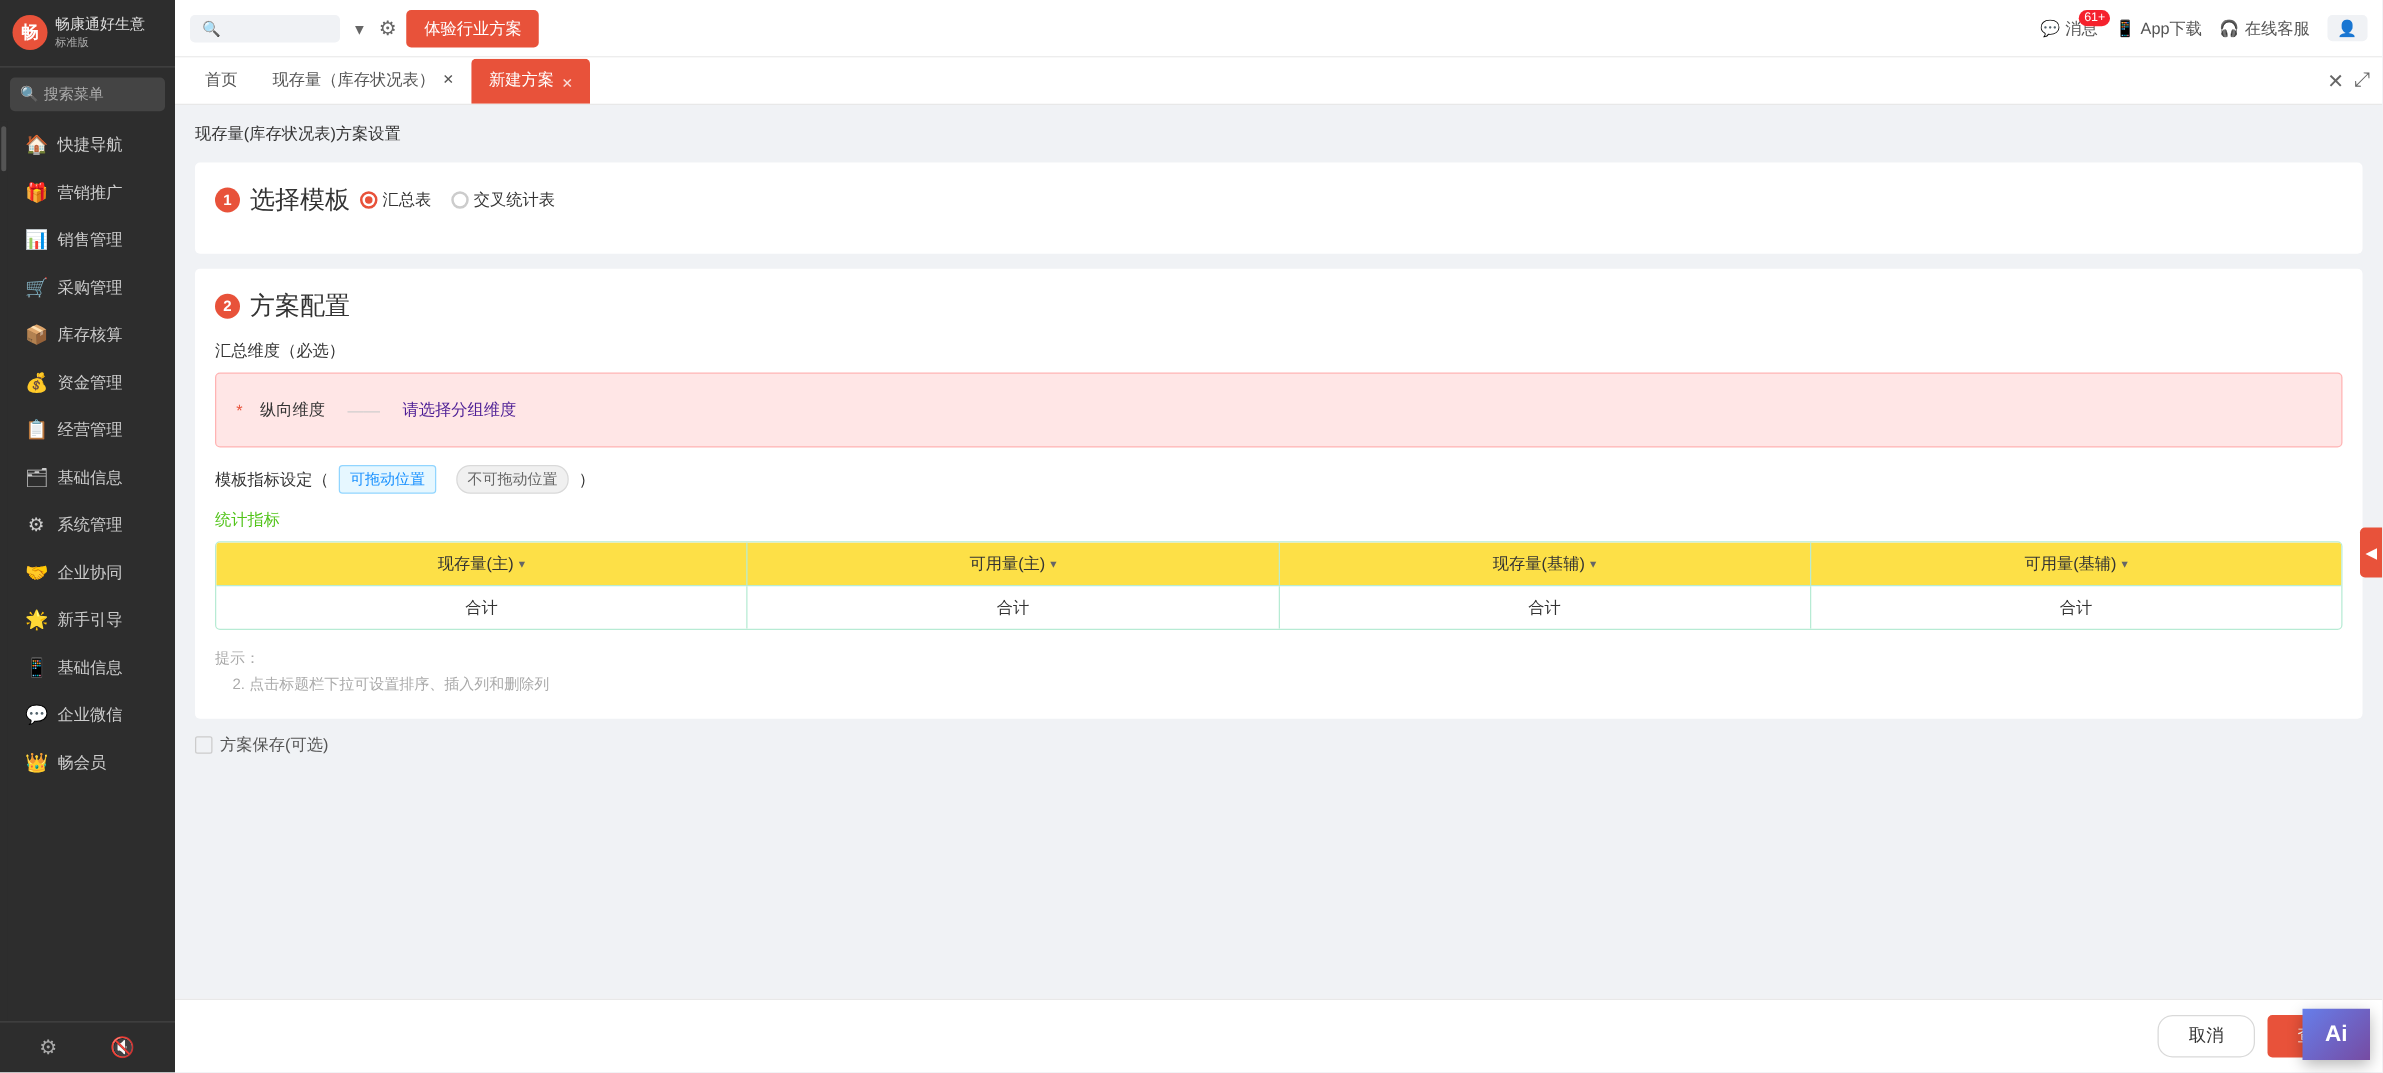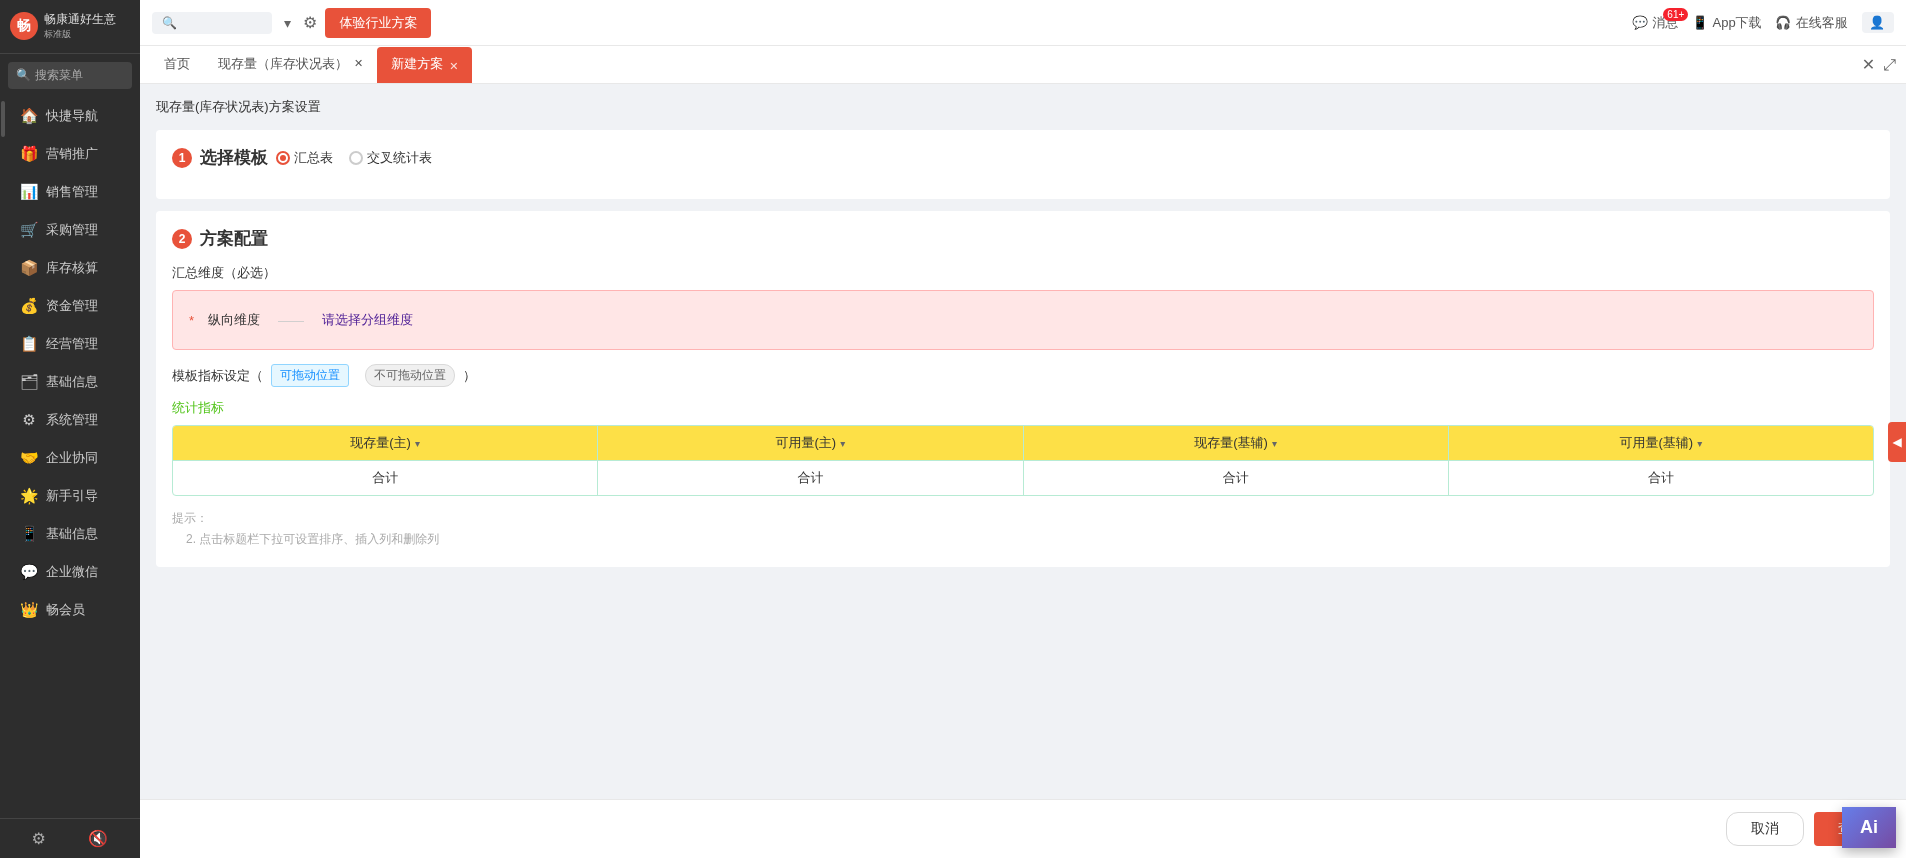--- a/index.html
+++ b/index.html
@@ -151,21 +151,21 @@
       margin-bottom: 14px;
     }
     .step-badge {
       background: #e8523a;
       color: white;
       border-radius: 50%;
       width: 20px; height: 20px;
       display: flex; align-items: center; justify-content: center;
       font-size: 12px; font-weight: bold; flex-shrink: 0;
     }
-    .section-title { font-size: 17px; color: #333; font-weight: 700; }
+    .section-title { font-size: 20px; color: #333; font-weight: 400; }
 
     .radio-group { display: flex; align-items: center; gap: 16px; }
     .radio-item { display: flex; align-items: center; gap: 4px; cursor: pointer; font-size: 13px; color: #333; }
     .radio-dot {
       width: 14px; height: 14px; border-radius: 50%;
       border: 2px solid #ccc;
       display: flex; align-items: center; justify-content: center;
     }
     .radio-dot.checked { border-color: #e8523a; }
     .radio-dot.checked::after { content: ''; width: 6px; height: 6px; border-radius: 50%; background: #e8523a; }
@@ -515,20 +515,24 @@
           <div class="stats-body-cell">合计</div>
         </div>
       </div>
 
       <div class="tips-section">
         <div class="tips-title">提示：</div>
         <div class="tips-item">2. 点击标题栏下拉可设置排序、插入列和删除列</div>
       </div>
     </div>
 
+    <div class="save-option">
+      <div class="checkbox-box"></div>
+      <span>方案保存(可选)</span>
+    </div>
 
     <div class="expand-btn">
       <span>◀</span>
     </div>
 
   </div>
 
   <div class="page-footer">
     <button class="btn-cancel">取消</button>
     <button class="btn-query">查询</button>

